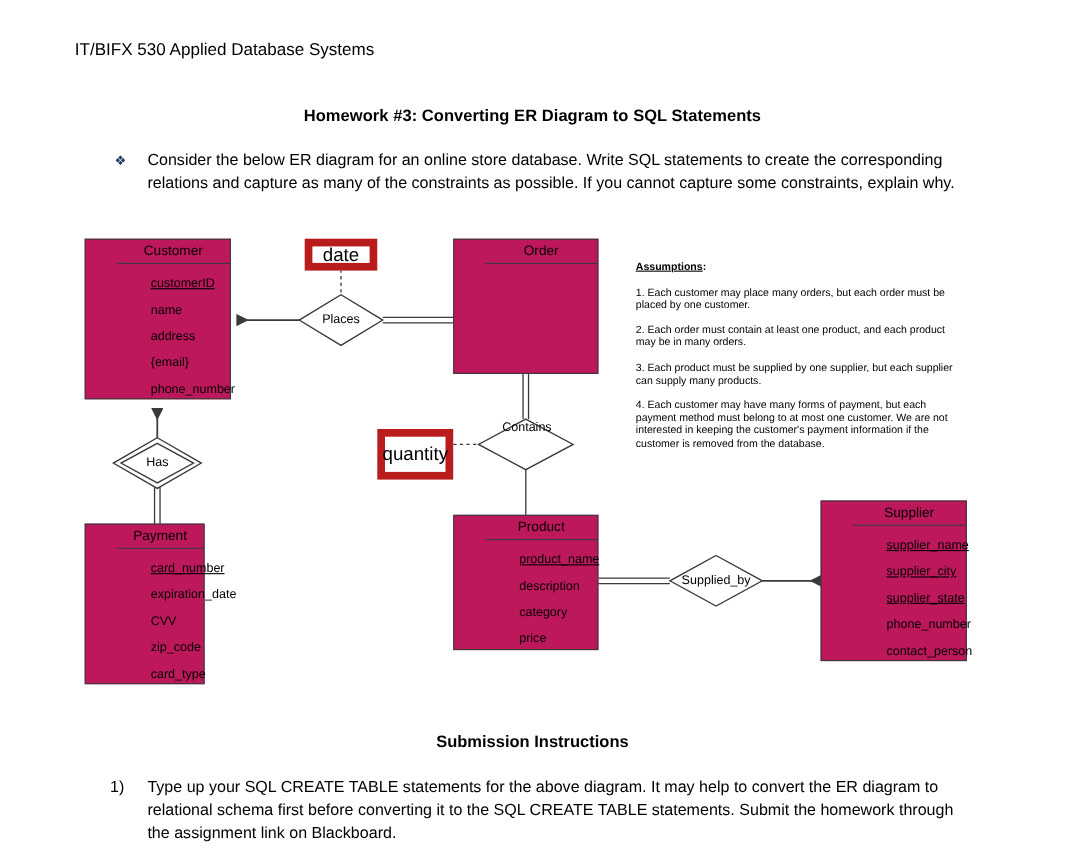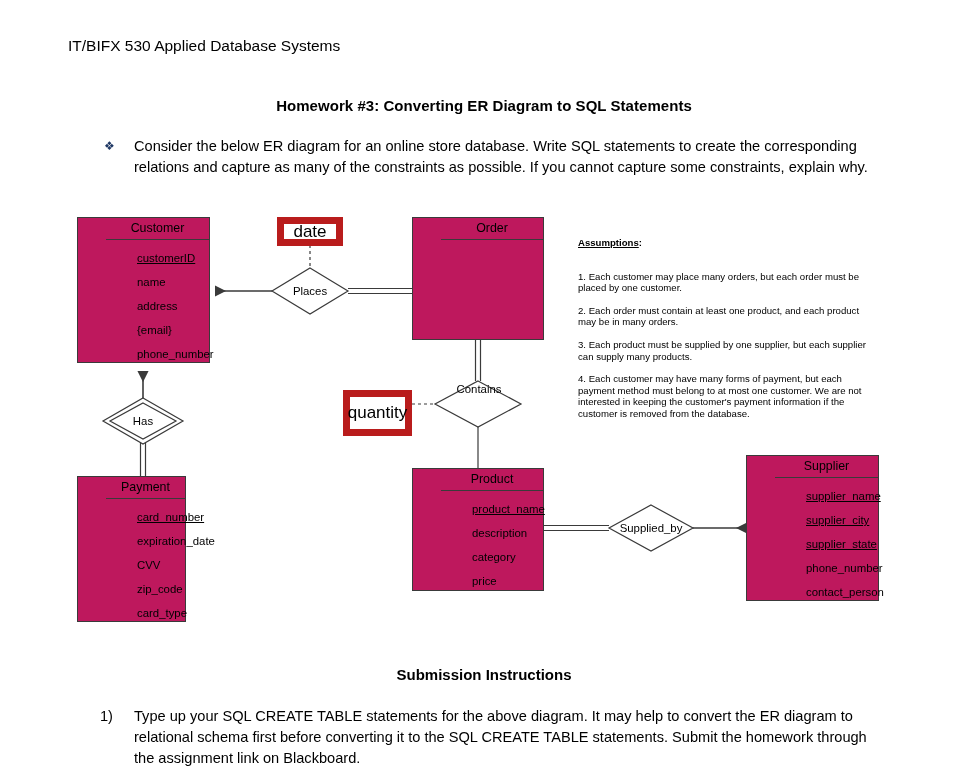--- a/index.html
+++ b/index.html
@@ -151,21 +151,21 @@
   .assumptions {
     position: absolute;
     left: 578px;
     top: 237px;
     width: 300px;
     font-size: 9.6px;
     line-height: 11.6px;
   }
   .assumptions-head {
     font-weight: bold;
-    margin-bottom: 22px;
+    margin-bottom: 12px;
   }
   .assumptions-head u { text-decoration: underline; }
   .assumption-item {
     margin-bottom: 11px;
   }
 </style>
 </head>
 <body>
 
 <div class="course-header">IT/BIFX 530 Applied Database Systems</div>

